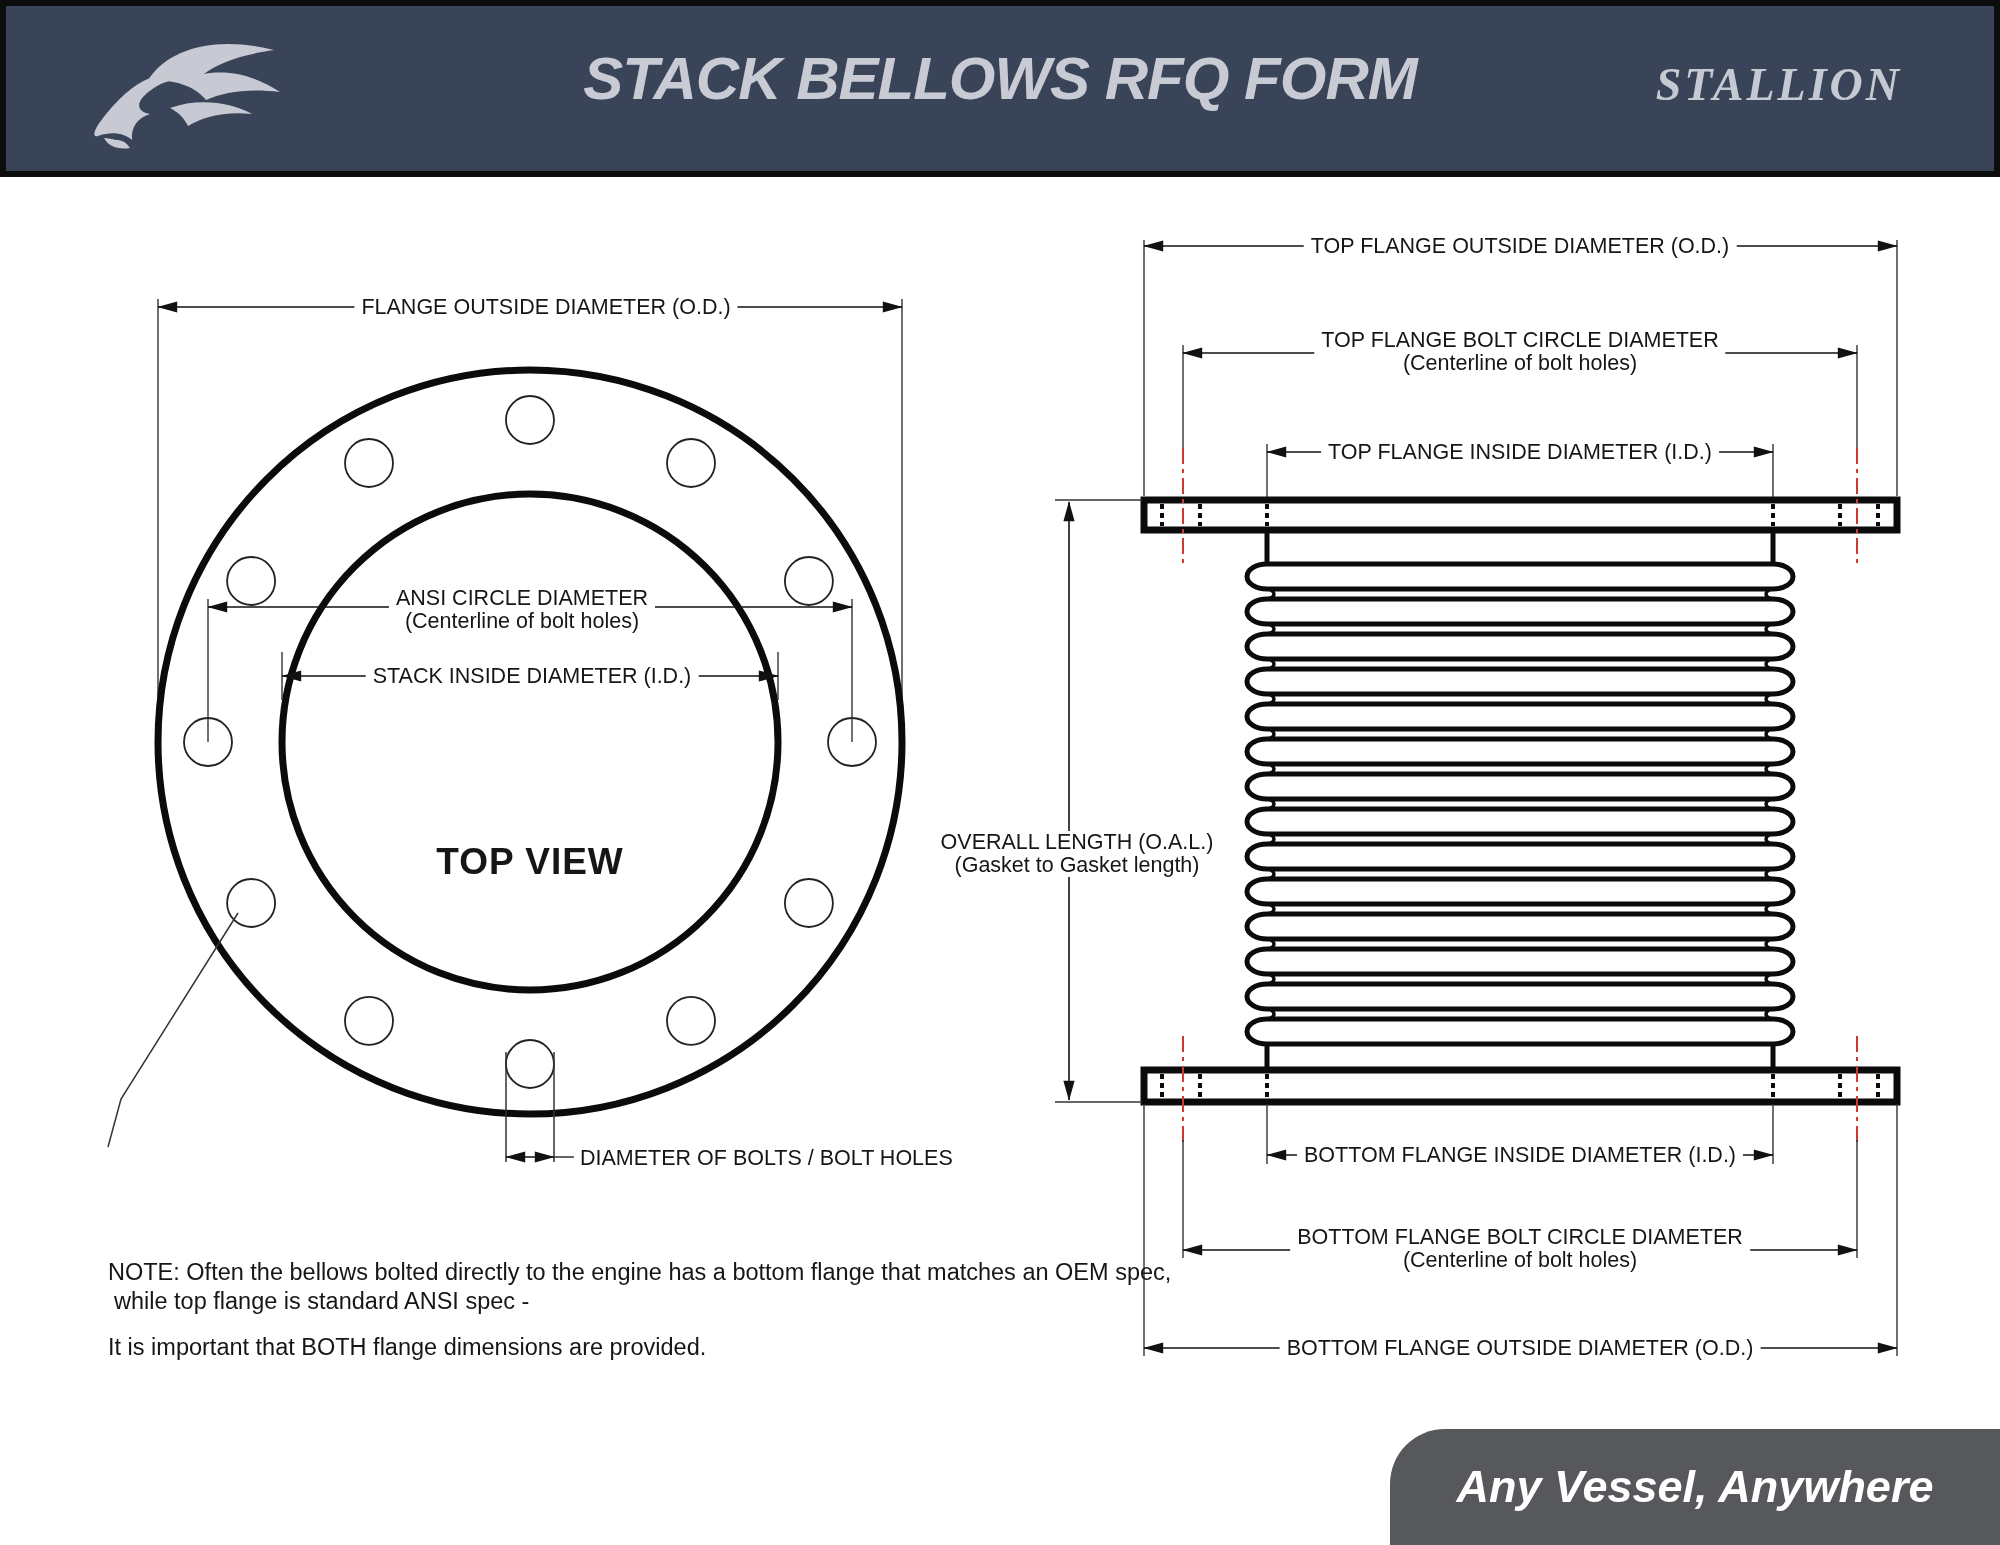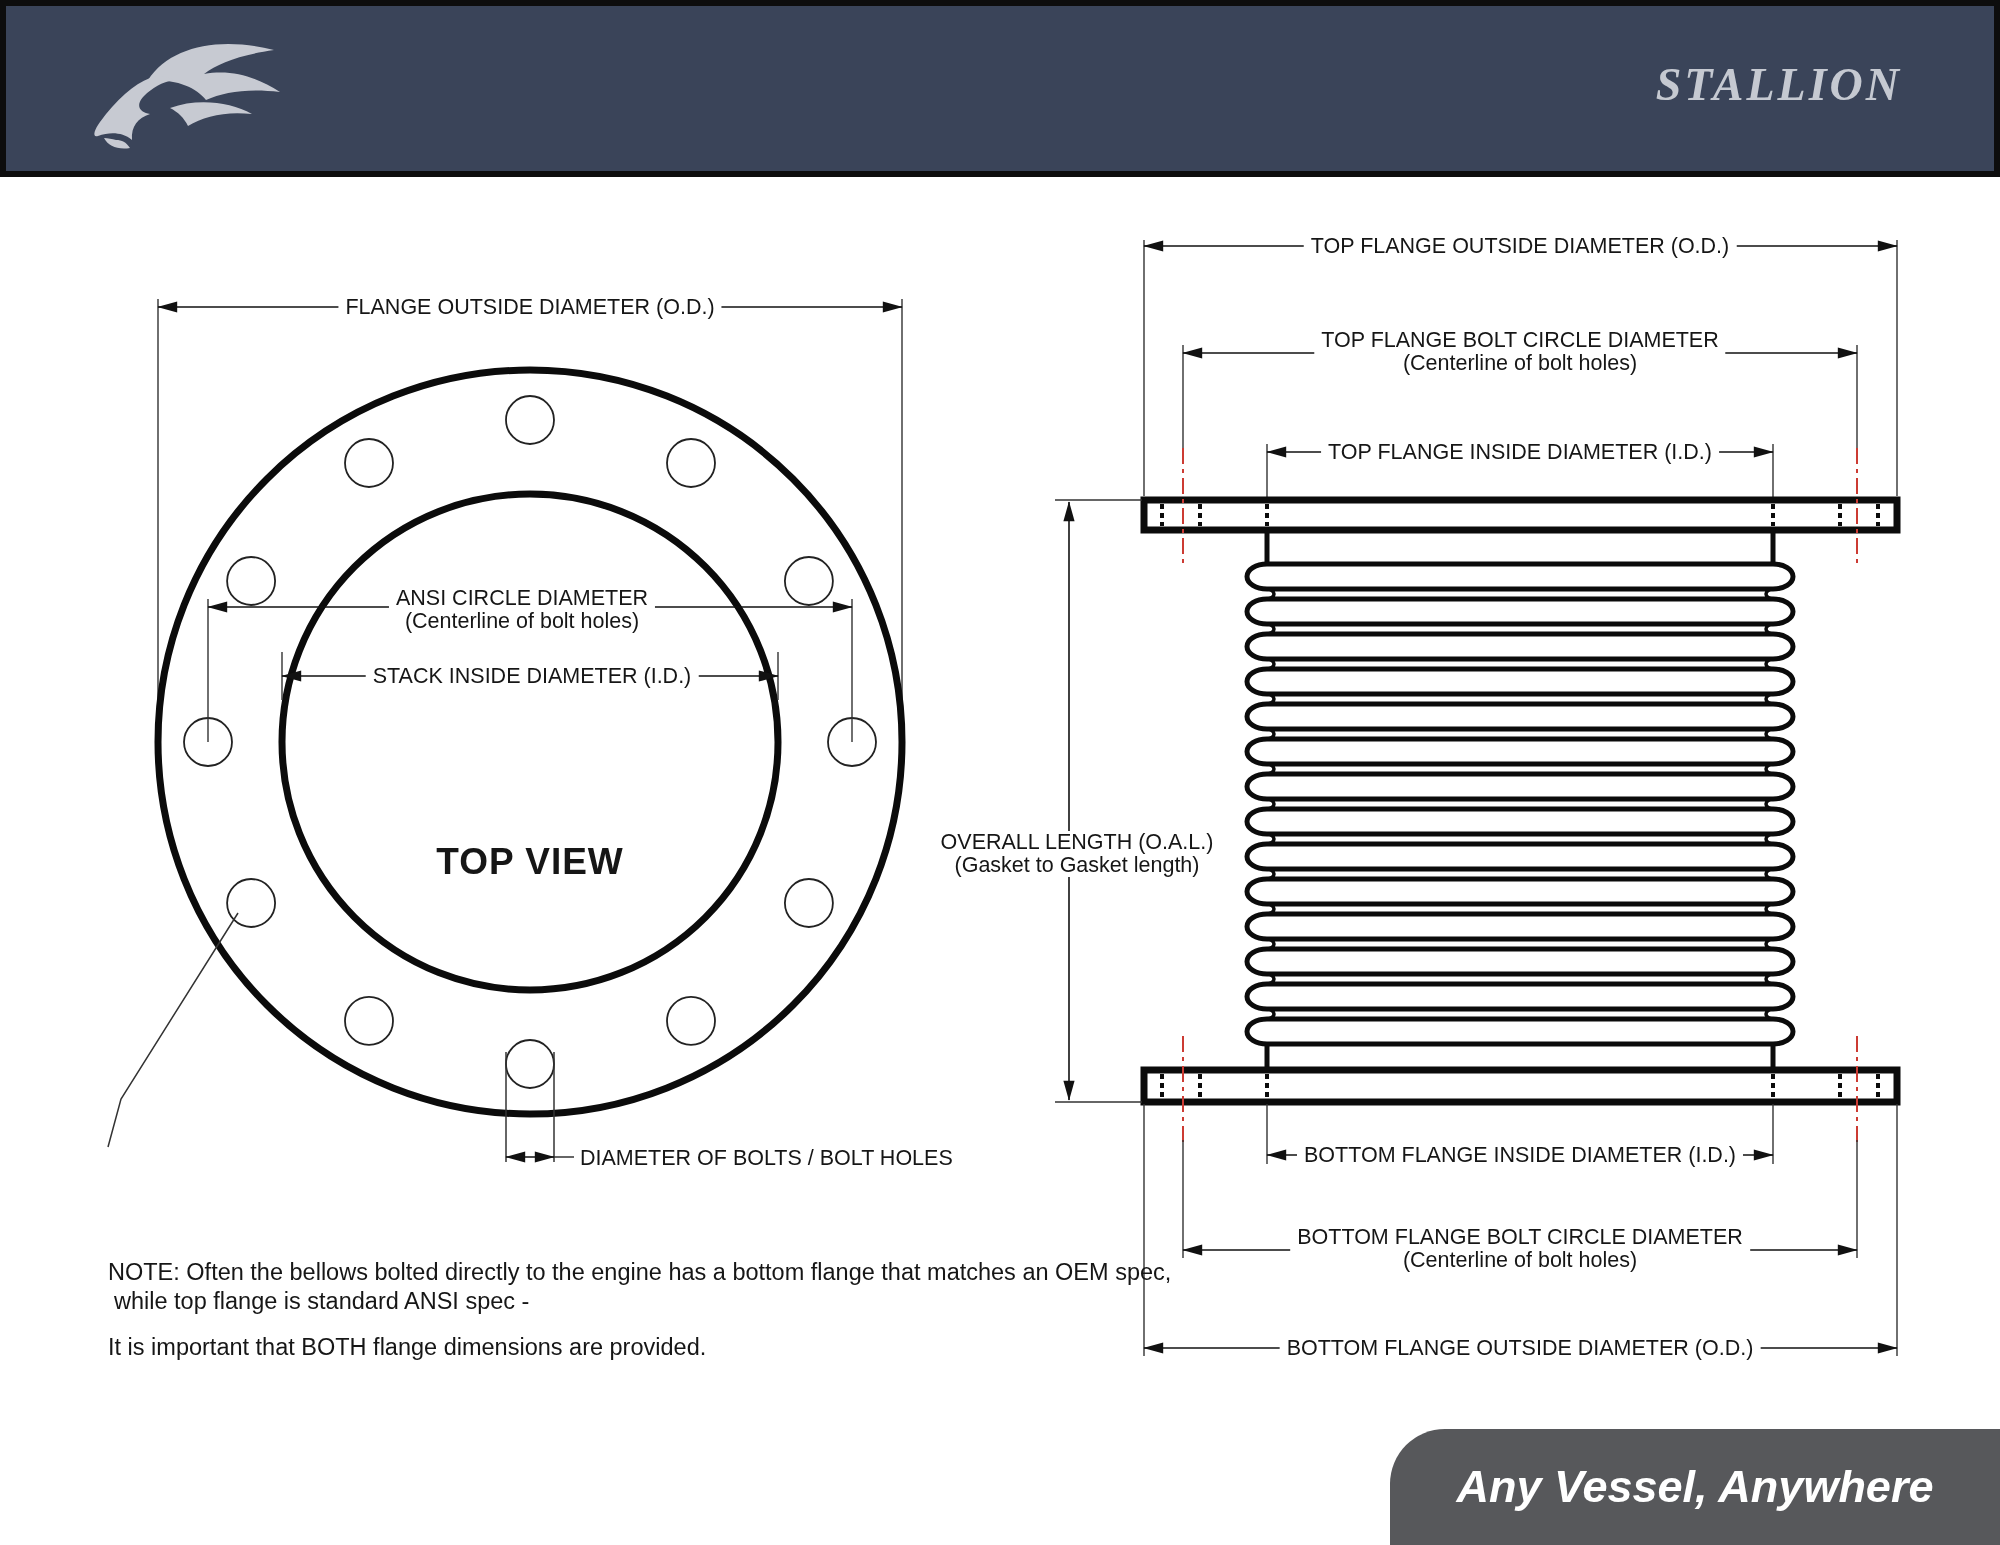--- a/index.html
+++ b/index.html
@@ -39,20 +39,21 @@
     <svg id="logo" width="210" height="130" viewBox="0 0 210 130">
       <g fill="#c7cad2">
         <path d="M70,52 C92,18 142,8 196,22 C162,27 140,35 126,46 C154,41 178,49 202,64
                  C170,60 146,64 128,72 C118,59 98,51 70,52 Z"></path>
         <path d="M72,50 C56,56 38,72 22,94 C16,102 14,110 20,108 C32,104 44,104 54,112
                  C53,98 60,90 72,86 C60,84 58,76 66,68 C74,60 84,54 96,52 C88,48 80,47 72,50 Z"></path>
         <path d="M26,110 C30,118 40,122 52,120 C48,114 44,112 38,112 C34,111 30,110 26,110 Z"></path>
         <path d="M92,80 C120,70 152,74 174,86 C148,83 126,88 110,98 C106,90 100,84 92,80 Z"></path>
       </g>
     </svg>
+    <div class="title">STACK BELLOWS RFQ FORM</div>
     <div class="brand">STALLION</div>
   </div>
 
   <svg class="draw" width="2000" height="1545" viewBox="0 0 2000 1545">
     <defs>
       <marker id="as" markerWidth="14" markerHeight="8" refX="1" refY="4" orient="auto">
         <path d="M13,0.5 L0.5,4 L13,7.5 Z" fill="#111"></path>
       </marker>
       <marker id="ae" markerWidth="14" markerHeight="8" refX="13" refY="4" orient="auto">
         <path d="M1,0.5 L13.5,4 L1,7.5 Z" fill="#111"></path>
@@ -198,21 +199,21 @@
       <line x1="1183" y1="1140" x2="1183" y2="1258" stroke="#333" stroke-width="1.4"></line>
       <line x1="1857" y1="1140" x2="1857" y2="1258" stroke="#333" stroke-width="1.4"></line>
       <line x1="1183" y1="1250" x2="1857" y2="1250" stroke="#111" stroke-width="1.6" marker-start="url(#as)" marker-end="url(#ae)"></line>
 
       <line x1="1144" y1="1104" x2="1144" y2="1356" stroke="#333" stroke-width="1.4"></line>
       <line x1="1897" y1="1104" x2="1897" y2="1356" stroke="#333" stroke-width="1.4"></line>
       <line x1="1144" y1="1348" x2="1897" y2="1348" stroke="#111" stroke-width="1.6" marker-start="url(#as)" marker-end="url(#ae)"></line>
     </g>
   </svg>
 
-  <div class="lbl" style="left:530px;top:307px;">FLANGE OUTSIDE DIAMETER (O.D.)</div>
+  <div class="lbl" style="left:546px;top:307px;">FLANGE OUTSIDE DIAMETER (O.D.)</div>
 
   <div class="lbl" style="left:522px;top:610px;">
     <div>ANSI CIRCLE DIAMETER</div>
     <div>(Centerline of bolt holes)</div>
   </div>
 
   <div class="lbl" style="left:532px;top:676px;">STACK INSIDE DIAMETER (I.D.)</div>
 
   <div class="lbl big" style="left:530px;top:861px;">TOP VIEW</div>
 

